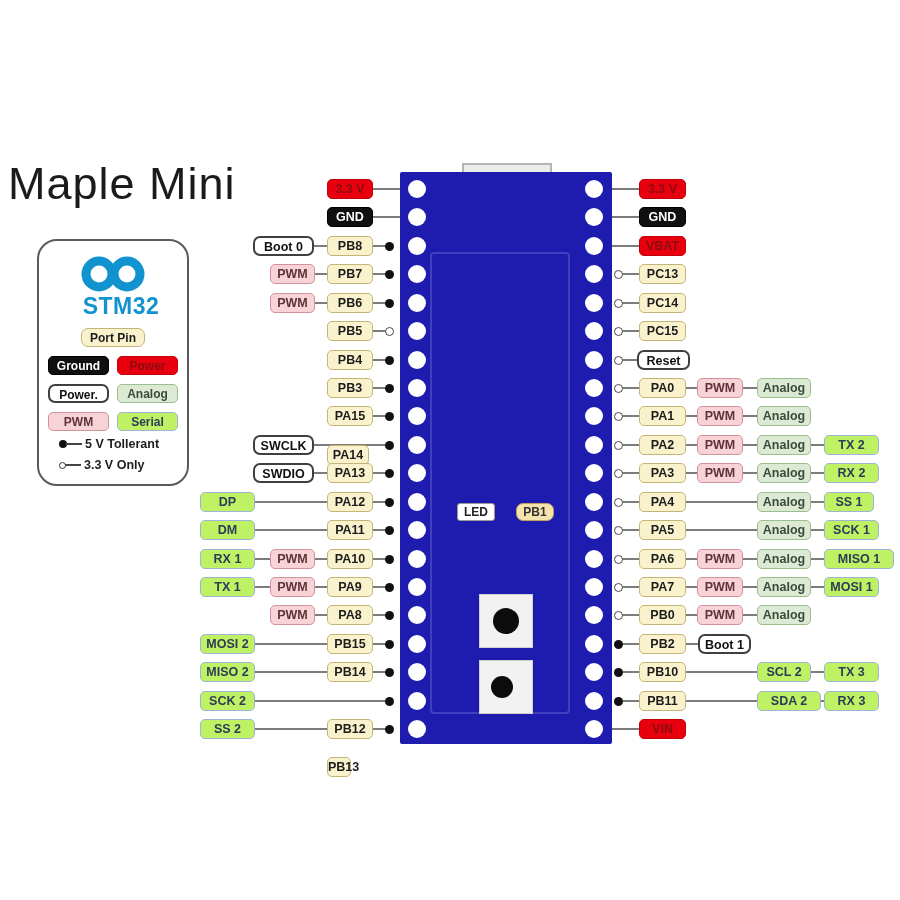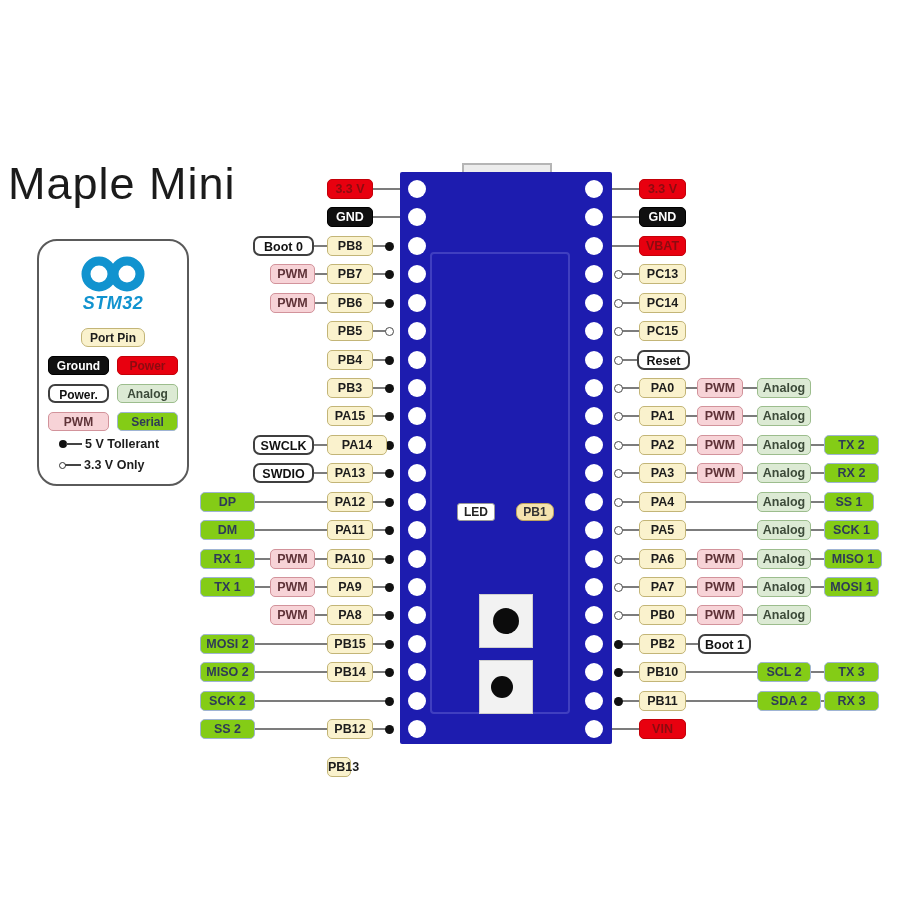--- a/index.html
+++ b/index.html
@@ -4,36 +4,36 @@
 <style>
   html,body{margin:0;padding:0;background:#fff;}
   #stage{position:relative;width:900px;height:900px;background:#ffffff;overflow:hidden;
          font-family:"Liberation Sans", sans-serif;}
   
   #title{position:absolute;left:8px;top:158px;font-size:45px;color:#1b1b1b;letter-spacing:1px;font-weight:500;}
   
   #legend{position:absolute;left:37px;top:239px;width:148px;height:243px;background:#fff;
           border:2px solid #5a5a5a;border-radius:20px;}
   #legend .logo{position:absolute;left:0;top:12px;width:148px;text-align:center;}
-  #legend .brand{position:absolute;left:0;top:52px;width:148px;text-align:center;
-                 color:#1193cf;font-weight:bold;font-size:18px;letter-spacing:0.5px;font-style:italic;}
+  #legend .brand{position:absolute;left:8px;top:52px;width:148px;text-align:center;
+                 color:#1193cf;font-weight:bold;font-size:23px;letter-spacing:0.5px;}
   .lbadge{position:absolute;height:19px;line-height:19px;text-align:center;
           font-size:12px;font-weight:bold;border-radius:5px;box-sizing:border-box;}
   .tolrow{position:absolute;left:20px;font-size:12.5px;font-weight:600;color:#1d1d1d;display:flex;align-items:center;}
   .tolrow .seg{display:inline-block;width:16px;height:2px;background:#444;margin-right:3px;}
   .dotf{display:inline-block;width:8px;height:8px;border-radius:50%;background:#111;margin-right:-1px;}
   .doto{display:inline-block;width:7px;height:7px;border-radius:50%;background:#fff;border:1.6px solid #333;margin-right:-1px;box-sizing:border-box;}
   
   .s-pin   {background:#faf2cd;border:1.5px solid #c3b577;color:#1c1c1c;}
   .s-power {background:#e8000f;border:1.5px solid #c40008;color:#8c0b10;}
   .s-ground{background:#101010;border:1.5px solid #000;color:#ffffff;}
   .s-misc  {background:#ffffff;border:2px solid #3f3f3f;color:#111;border-radius:7px !important;}
   .s-analog{background:#dcead4;border:1.5px solid #9cbd8d;color:#3c4a39;}
   .s-pwm   {background:#f7d3d7;border:1.5px solid #d2939b;color:#5f3338;}
-  .s-serial{background:#84cc16;border:1.5px solid #9fb4d4;color:#2e3b57;}
+  .s-serial{background:#bef264;border:1.5px solid #9fb4d4;color:#2e3b57;}
   
   .badge{position:absolute;height:20px;line-height:18px;text-align:center;font-size:12.5px;
          font-weight:bold;border-radius:5px;box-sizing:border-box;white-space:nowrap;}
   .rline{position:absolute;height:2px;background:#7c7c7c;}
   .pdot-filled{position:absolute;width:9px;height:9px;background:#111;border-radius:50%;}
   .pdot-open{position:absolute;width:9px;height:9px;background:#fff;border:1.7px solid #4a4a4a;border-radius:50%;box-sizing:border-box;}
   
   #board{position:absolute;left:400px;top:172px;width:212px;height:572px;background:#1d1caf;border-radius:2px;}
   #usb{position:absolute;left:462px;top:163px;width:90px;height:92px;background:#ececec;border:2px solid #b5b5b5;box-sizing:border-box;}
   #trace{position:absolute;left:430px;top:252px;width:136px;height:458px;border:2px solid rgba(190,190,255,0.22);border-radius:4px;}
@@ -103,21 +103,21 @@
       <div class="pdot-filled" style="left: 384.5px; top: 355.5px;"></div>
       <div class="badge s-pin" style="left: 327px; top: 350px; width: 46px;">PB4</div>
       <div class="rline" style="left: 333px; top: 387px; width: 59px;"></div>
       <div class="pdot-filled" style="left: 384.5px; top: 383.5px;"></div>
       <div class="badge s-pin" style="left: 327px; top: 378px; width: 46px;">PB3</div>
       <div class="rline" style="left: 333px; top: 415px; width: 59px;"></div>
       <div class="pdot-filled" style="left: 384.5px; top: 411.5px;"></div>
       <div class="badge s-pin" style="left: 327px; top: 406px; width: 46px;">PA15</div>
       <div class="rline" style="left: 259px; top: 444px; width: 133px;"></div>
       <div class="pdot-filled" style="left: 384.5px; top: 440.5px;"></div>
-      <div class="badge s-pin" style="left: 327px; top: 435px; width: 60px;">PA14</div>
+      <div class="badge s-pin" style="left: 327px; top: 445px; width: 42px;">PA14</div>
       <div class="badge s-misc" style="left: 253px; top: 435px; width: 61px;">SWCLK</div>
       <div class="rline" style="left: 259px; top: 472px; width: 133px;"></div>
       <div class="pdot-filled" style="left: 384.5px; top: 468.5px;"></div>
       <div class="badge s-pin" style="left: 327px; top: 463px; width: 46px;">PA13</div>
       <div class="badge s-misc" style="left: 253px; top: 463px; width: 61px;">SWDIO</div>
       <div class="rline" style="left: 206px; top: 501px; width: 186px;"></div>
       <div class="pdot-filled" style="left: 384.5px; top: 497.5px;"></div>
       <div class="badge s-pin" style="left: 327px; top: 492px; width: 46px;">PA12</div>
       <div class="badge s-serial" style="left: 200px; top: 492px; width: 55px;">DP</div>
       <div class="rline" style="left: 206px; top: 529px; width: 186px;"></div>
@@ -202,21 +202,21 @@
       <div class="rline" style="left: 615px; top: 529px; width: 258px;"></div>
       <div class="pdot-open" style="left: 613.5px; top: 525.5px;"></div>
       <div class="badge s-pin" style="left: 639px; top: 520px; width: 47px;">PA5</div>
       <div class="badge s-analog" style="left: 757px; top: 520px; width: 54px;">Analog</div>
       <div class="badge s-serial" style="left: 824px; top: 520px; width: 55px;">SCK 1</div>
       <div class="rline" style="left: 615px; top: 558px; width: 258px;"></div>
       <div class="pdot-open" style="left: 613.5px; top: 554.5px;"></div>
       <div class="badge s-pin" style="left: 639px; top: 549px; width: 47px;">PA6</div>
       <div class="badge s-pwm" style="left: 697px; top: 549px; width: 46px;">PWM</div>
       <div class="badge s-analog" style="left: 757px; top: 549px; width: 54px;">Analog</div>
-      <div class="badge s-serial" style="left: 824px; top: 549px; width: 58px;">MISO 1</div>
+      <div class="badge s-serial" style="left: 824px; top: 549px; width: 70px;">MISO 1</div>
       <div class="rline" style="left: 615px; top: 586px; width: 258px;"></div>
       <div class="pdot-open" style="left: 613.5px; top: 582.5px;"></div>
       <div class="badge s-pin" style="left: 639px; top: 577px; width: 47px;">PA7</div>
       <div class="badge s-pwm" style="left: 697px; top: 577px; width: 46px;">PWM</div>
       <div class="badge s-analog" style="left: 757px; top: 577px; width: 54px;">Analog</div>
       <div class="badge s-serial" style="left: 824px; top: 577px; width: 55px;">MOSI 1</div>
       <div class="rline" style="left: 615px; top: 614px; width: 190px;"></div>
       <div class="pdot-open" style="left: 613.5px; top: 610.5px;"></div>
       <div class="badge s-pin" style="left: 639px; top: 605px; width: 47px;">PB0</div>
       <div class="badge s-pwm" style="left: 697px; top: 605px; width: 46px;">PWM</div>

